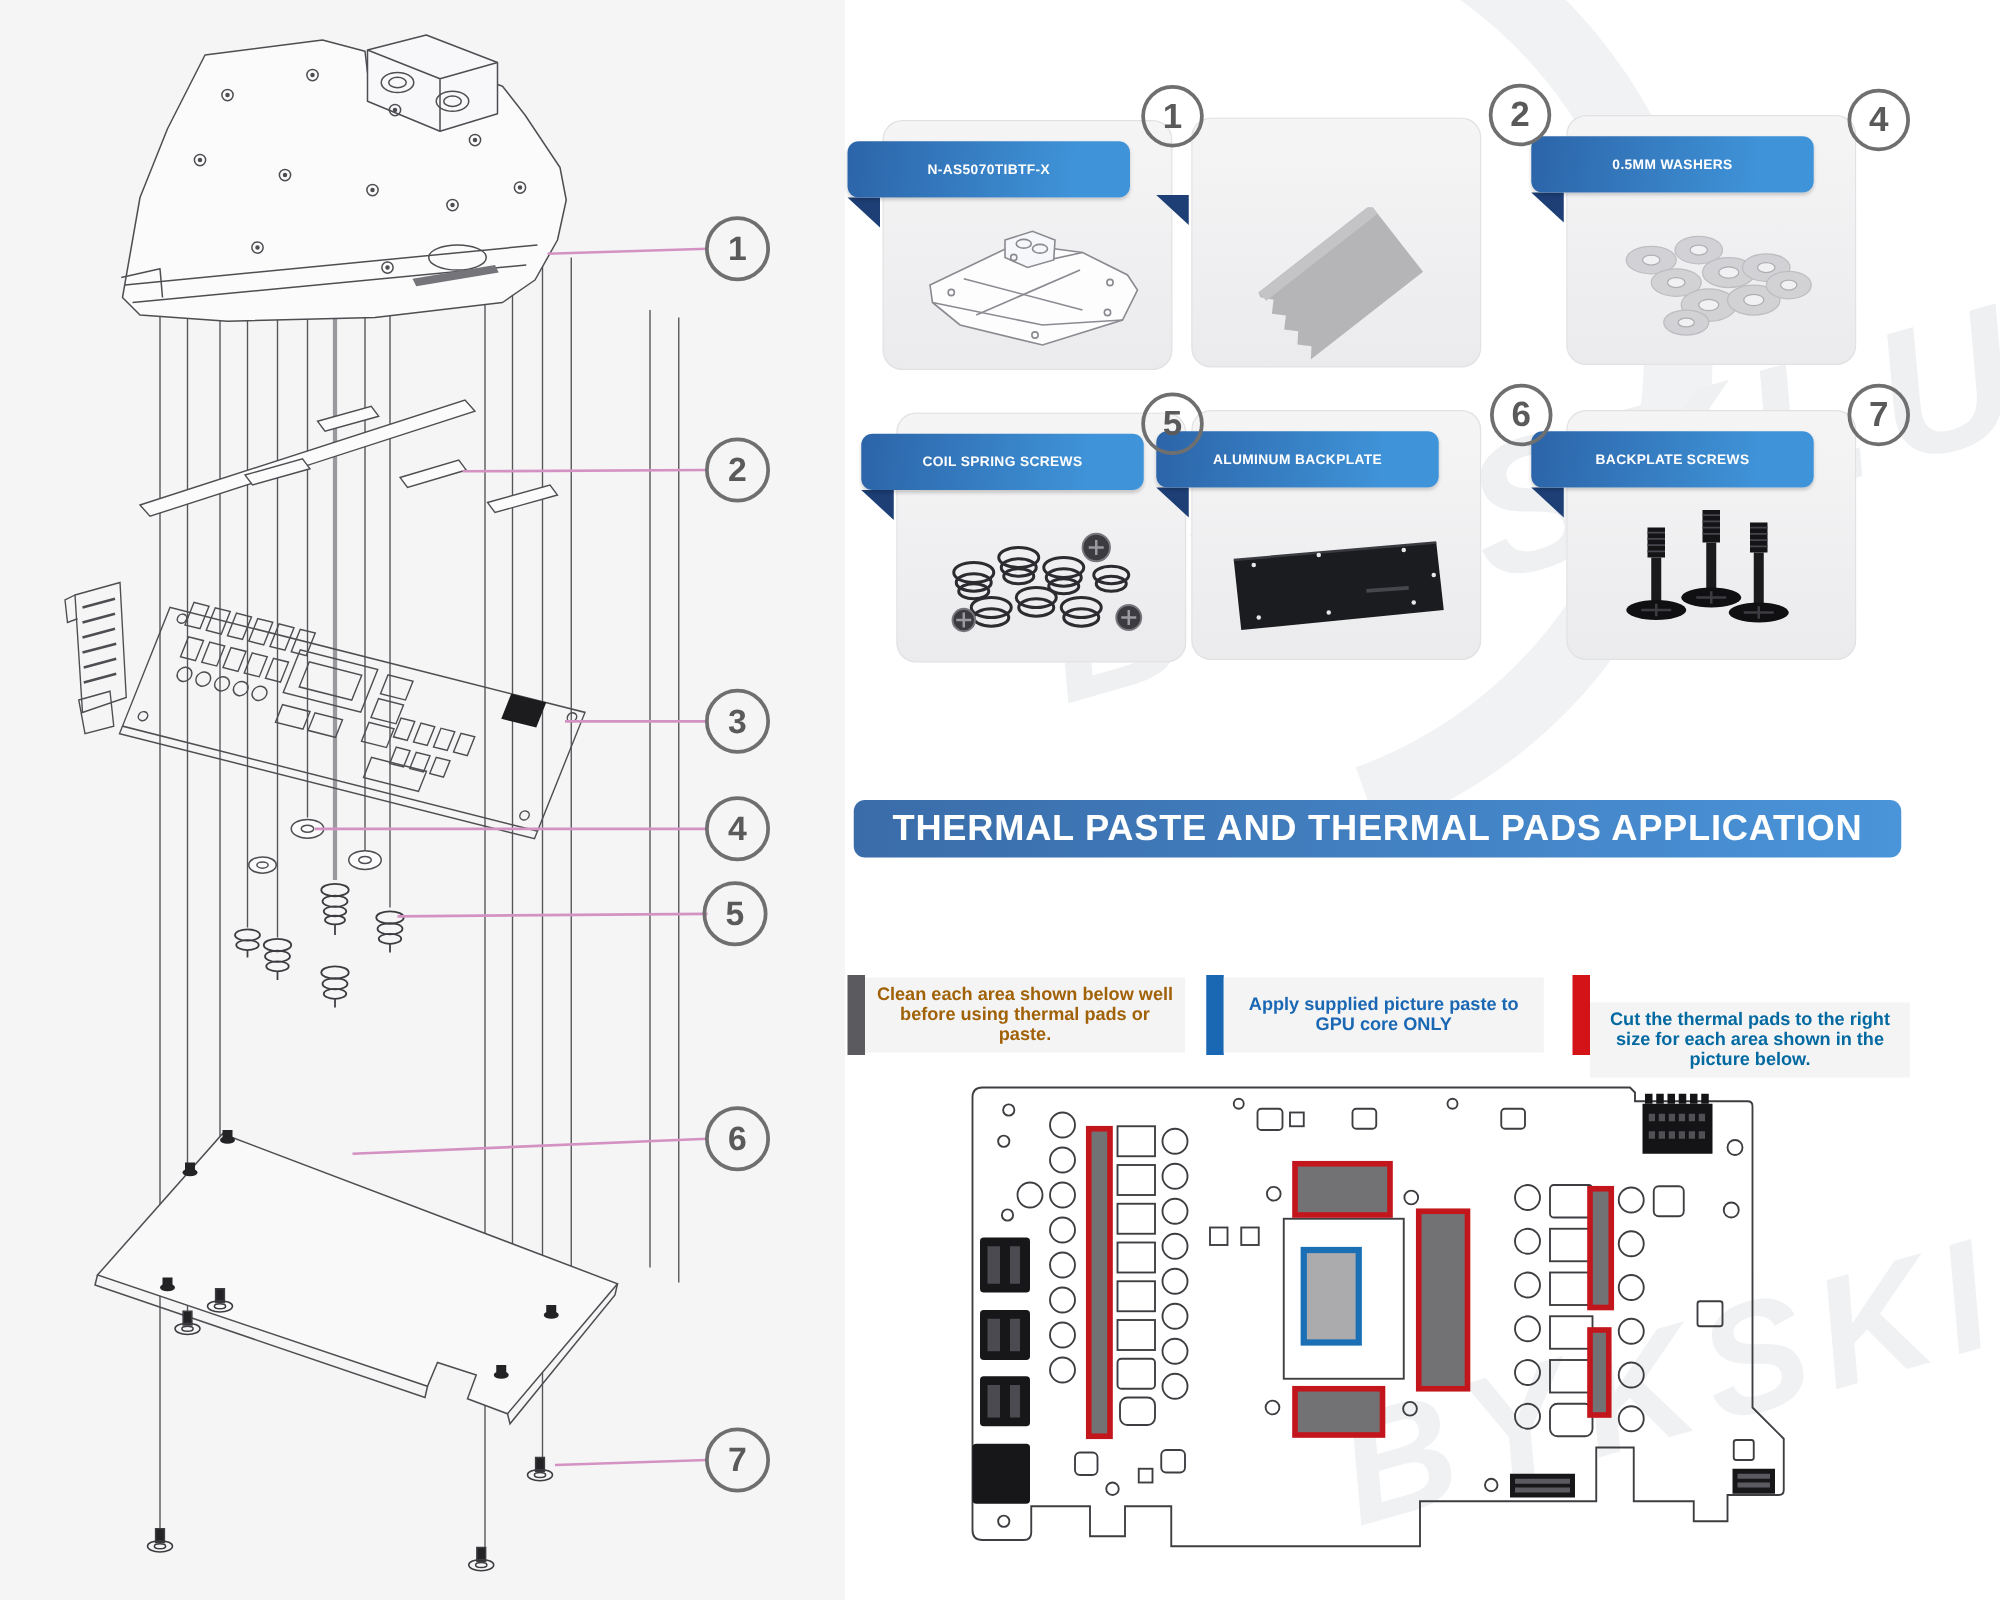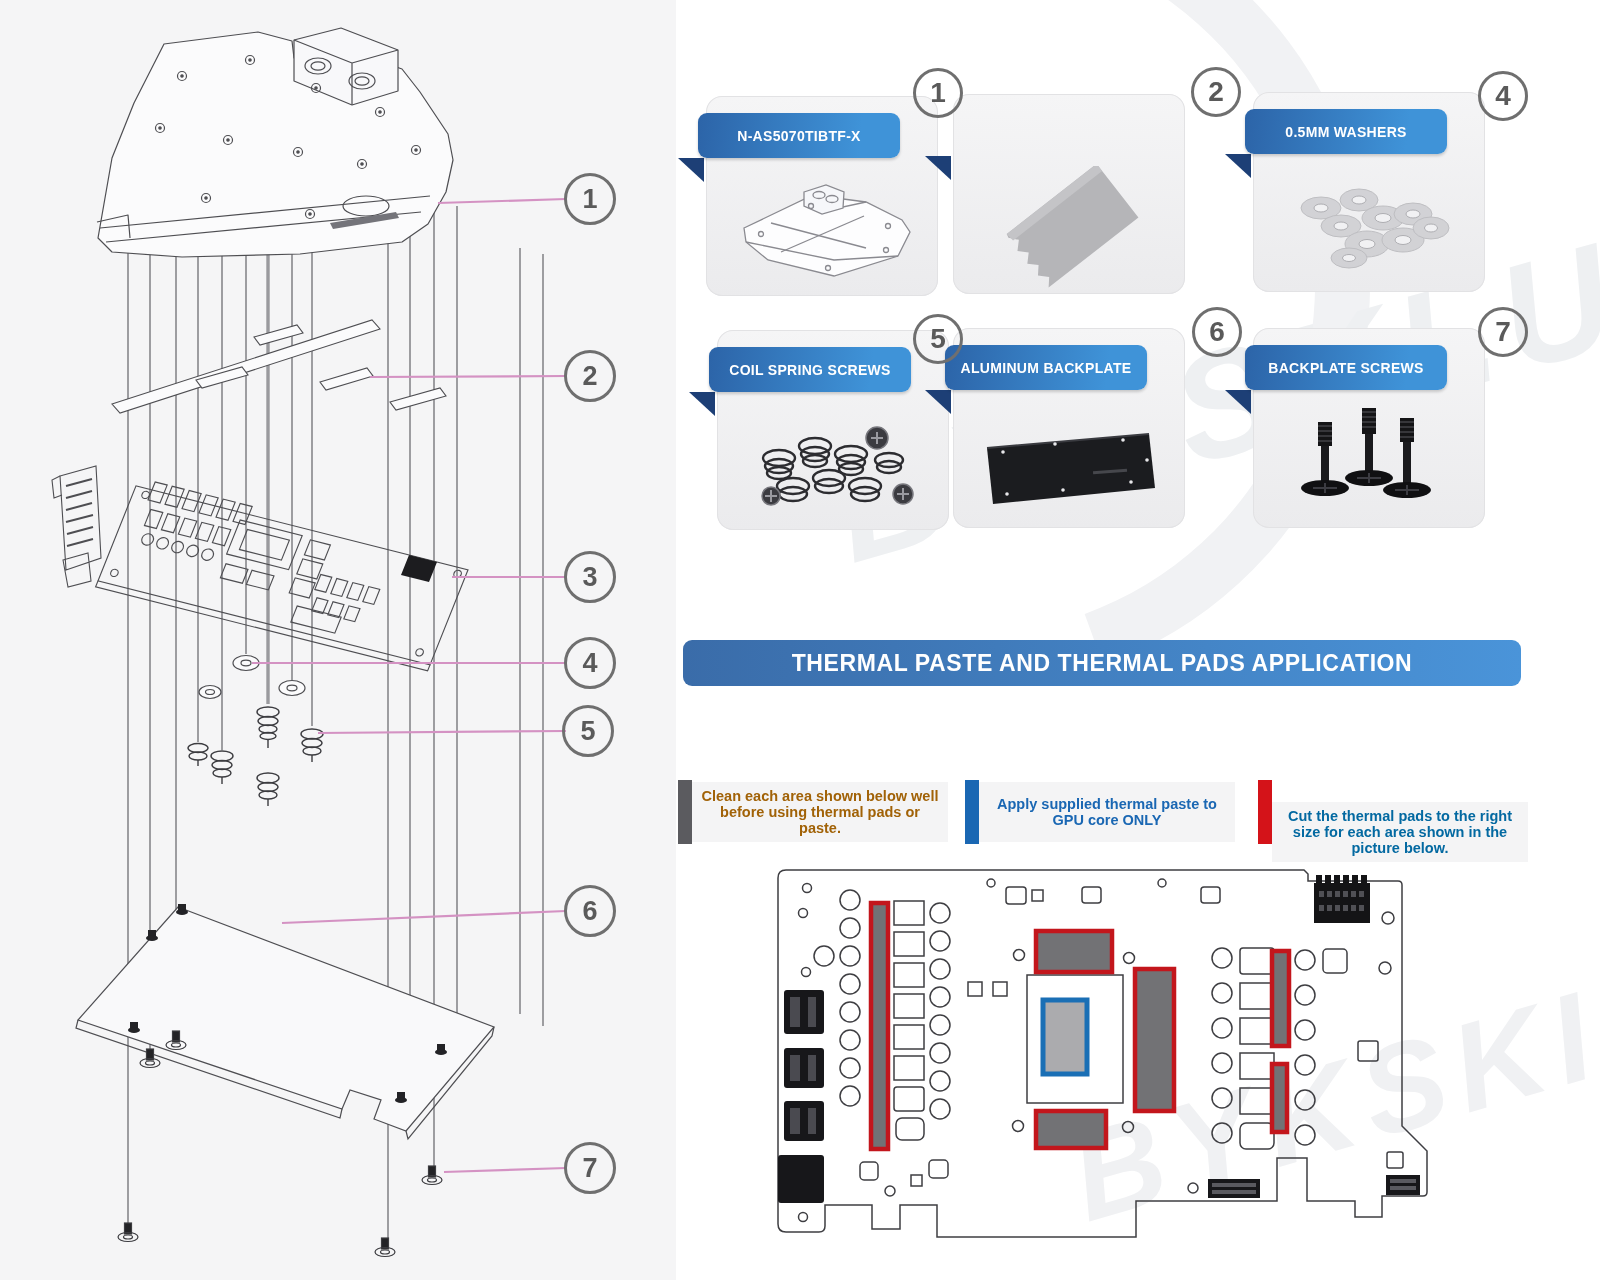--- a/index.html
+++ b/index.html
@@ -15,39 +15,39 @@
   .wm{position:absolute;z-index:0;color:#eef0f2;font-weight:bold;font-style:italic;
       letter-spacing:12px;white-space:nowrap;user-select:none;}
   .wm1{left:820px;top:300px;font-size:150px;transform:rotate(-16deg);}
   .wm2{left:1060px;top:1000px;font-size:125px;transform:rotate(-16deg);color:#f0f1f3;}
   .wm-swirl{position:absolute;left:560px;top:-120px;width:700px;height:700px;border:55px solid #f1f2f4;
             border-radius:50%;border-left-color:transparent;border-bottom-color:transparent;
             transform:rotate(25deg);z-index:0;}
   
   .card{position:absolute;width:232px;height:200px;background:linear-gradient(180deg,#f5f5f6,#ebebed);
         border-radius:16px;box-shadow:inset 0 0 0 1px #e2e2e4;z-index:2;}
-  .ribbon{position:absolute;left:-28px;top:17px;width:202px;height:45px;border-radius:9px;
+  .ribbon{position:absolute;left:-28px;top:17px;width:226px;height:45px;border-radius:9px;
           background:linear-gradient(96deg,#2c64a8 0%,#3f93d8 80%);color:#ffffff;display:flex;
-          align-items:center;justify-content:center;font-size:14px;font-weight:bold;letter-spacing:.3px;
-          box-shadow:0 2px 3px rgba(0,0,0,.18);z-index:2;margin-left:20px;}
+          align-items:center;justify-content:center;font-size:11px;font-weight:bold;letter-spacing:.3px;
+          box-shadow:0 2px 3px rgba(0,0,0,.18);z-index:2;}
   .fold{position:absolute;left:-28px;top:62px;width:0;height:0;border-top:24px solid #1d3f76;
         border-left:26px solid transparent;z-index:1;}
   .part-art{position:absolute;left:10px;top:72px;width:212px;height:122px;}
   .num{position:absolute;width:44px;height:44px;border:3.5px solid #6f6f6f;border-radius:50%;
        color:#5a5a5a;font-size:28px;font-weight:bold;display:flex;align-items:center;justify-content:center;
        transform:translate(-50%,-50%);z-index:4;}
   
   .c1{left:706px;top:96px;}  .c2{left:953px;top:94px;}  .c3{left:1253px;top:92px;}
   .c4{left:717px;top:330px;} .c5{left:953px;top:328px;} .c6{left:1253px;top:328px;}
   .n1{left:938px;top:93px;} .n2{left:1216px;top:92px;} .n3{left:1503px;top:96px;}
   .n4{left:938px;top:339px;} .n5{left:1217px;top:332px;} .n6{left:1503px;top:332px;}
   
   .banner{position:absolute;left:683px;top:640px;width:838px;height:46px;border-radius:9px;
           background:linear-gradient(90deg,#3a6ca9,#4a94d9);color:#ffffff;display:flex;align-items:center;
-          justify-content:center;font-size:23px;font-weight:bold;letter-spacing:.6px;z-index:2;}
+          justify-content:center;font-size:29px;font-weight:bold;letter-spacing:.6px;z-index:2;}
   
   .note{position:absolute;top:782px;height:60px;z-index:2;}
   .note .bar{position:absolute;left:0;top:-2px;width:14px;height:64px;}
   .note .box{position:absolute;left:14px;top:0;width:256px;height:60px;background:#f4f4f5;
              display:flex;align-items:center;justify-content:center;text-align:center;
              font-weight:bold;font-size:14.5px;line-height:1.12;padding:2px 8px;box-sizing:border-box;}
   .note1{left:678px;} .note1 .bar{background:#5b5b5f;} .note1 .box{color:#a16207;}
   .note2{left:965px;} .note2 .bar{background:#1a67b3;} .note2 .box{color:#1a67b3;}
   .note3{left:1258px;}.note3 .bar{background:#d41319;} .note3 .box{color:#0369a1;margin-top:20px;}
   
@@ -453,21 +453,21 @@
   <div class="num n6">7</div>
 
   <div class="banner">THERMAL PASTE AND THERMAL PADS APPLICATION</div>
 
   <div class="note note1">
     <div class="bar"></div>
     <div class="box">Clean each area shown below well before using thermal pads or paste.</div>
   </div>
   <div class="note note2">
     <div class="bar"></div>
-    <div class="box">Apply supplied thermal paste to GPU core ONLY</div>
+    <div class="box">Apply supplied picture paste to GPU core ONLY</div>
   </div>
   <div class="note note3">
     <div class="bar"></div>
     <div class="box">Cut the thermal pads to the right size for each area shown in the picture below.</div>
   </div>
 
   <svg class="pcb" width="680" height="420" viewBox="0 0 680 420">
     <g stroke="#3e3e42" stroke-width="1.5" fill="none">
 
       <path d="M16,25 L534,25 L538,29 L538,36 L628,36 Q632,36 632,40 L632,281 L657,306 L657,347 Q657,351 653,351 L612,351 L612,372 L585,372 L585,356 L537,356 L537,313 L507,313 L507,356 L366,356 L366,392 L167,392 L167,360 L130,360 L130,384 L102,384 L102,360 L55,360 L55,381 Q55,387 49,387 L16,387 Q8,387 8,379 L8,33 Q8,25 16,25 Z"></path>

